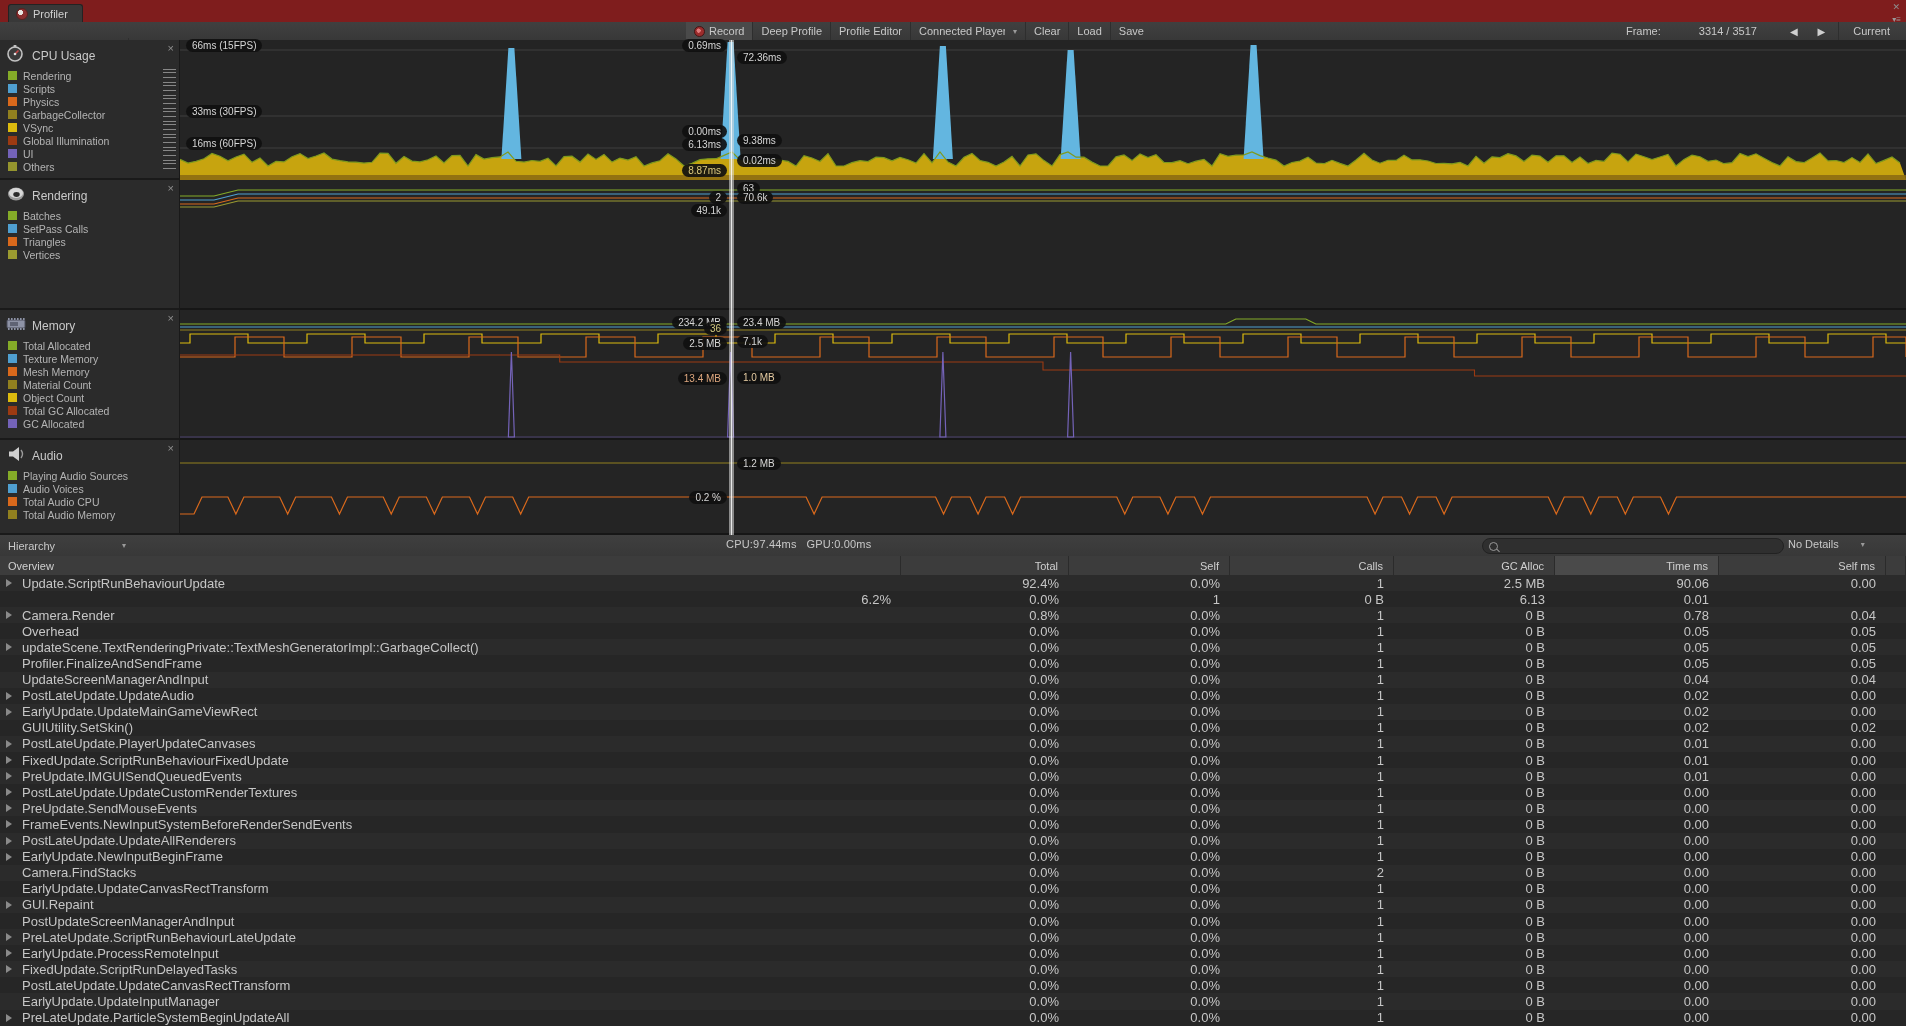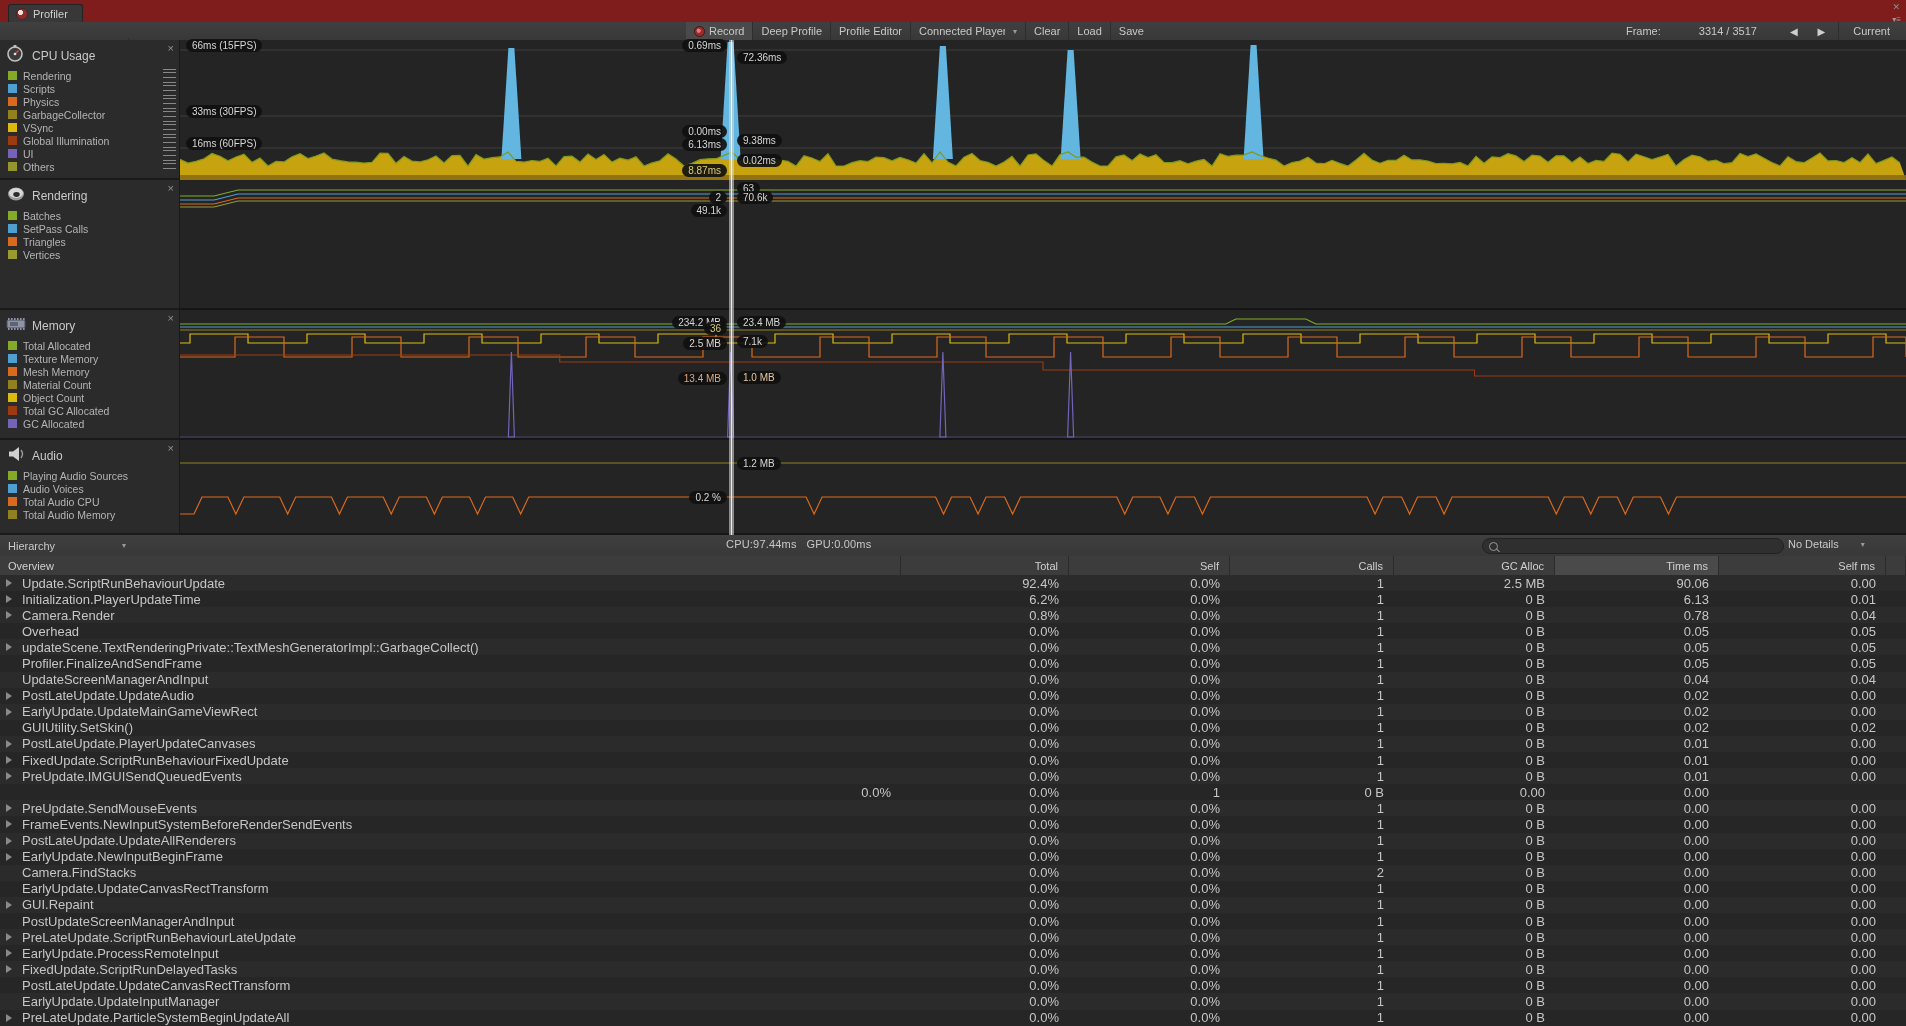--- a/index.html
+++ b/index.html
@@ -400,24 +400,20 @@
           </div>
           <div class="cell">92.4%</div>
           <div class="cell">0.0%</div>
           <div class="cell">1</div>
           <div class="cell">2.5 MB</div>
           <div class="cell">90.06</div>
           <div class="cell">0.00</div>
           <div></div>
         </div>
         <div class="trow tgrid">
-          <div class="cell name">
-            <span class="arrow"></span>
-            <span>Initialization.PlayerUpdateTime</span>
-          </div>
           <div class="cell">6.2%</div>
           <div class="cell">0.0%</div>
           <div class="cell">1</div>
           <div class="cell">0 B</div>
           <div class="cell">6.13</div>
           <div class="cell">0.01</div>
           <div></div>
         </div>
         <div class="trow tgrid">
           <div class="cell name">
@@ -552,20 +548,24 @@
           </div>
           <div class="cell">0.0%</div>
           <div class="cell">0.0%</div>
           <div class="cell">1</div>
           <div class="cell">0 B</div>
           <div class="cell">0.01</div>
           <div class="cell">0.00</div>
           <div></div>
         </div>
         <div class="trow tgrid">
+          <div class="cell name">
+            <span class="arrow"></span>
+            <span>PostLateUpdate.UpdateCustomRenderTextures</span>
+          </div>
           <div class="cell">0.0%</div>
           <div class="cell">0.0%</div>
           <div class="cell">1</div>
           <div class="cell">0 B</div>
           <div class="cell">0.00</div>
           <div class="cell">0.00</div>
           <div></div>
         </div>
         <div class="trow tgrid">
           <div class="cell name">

